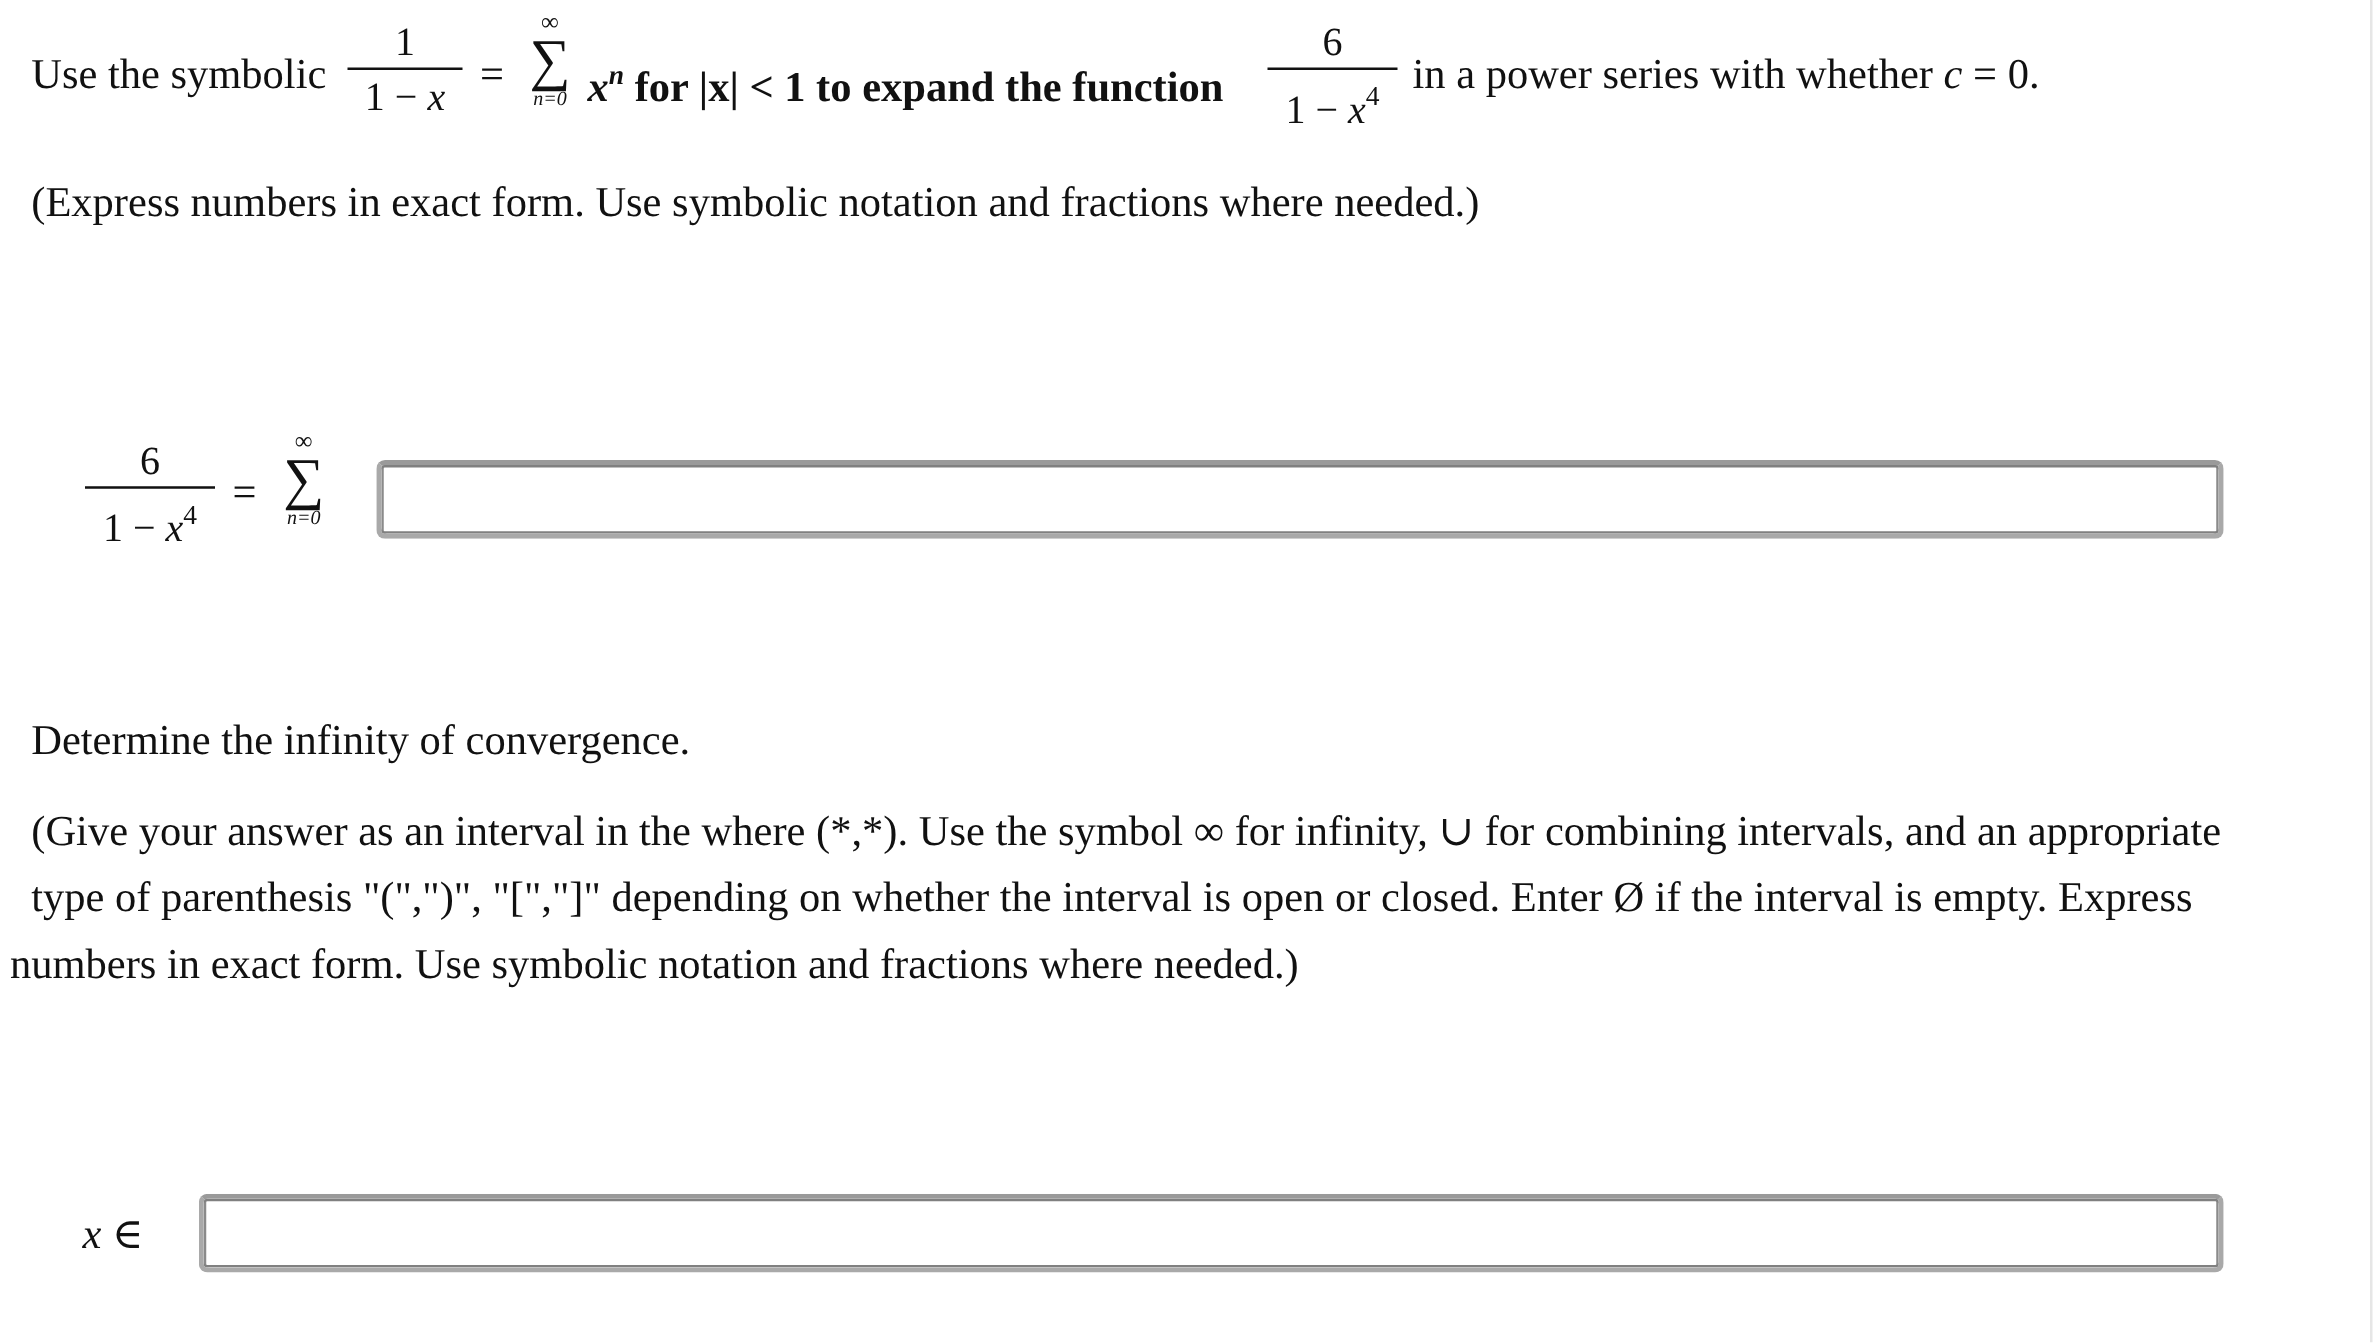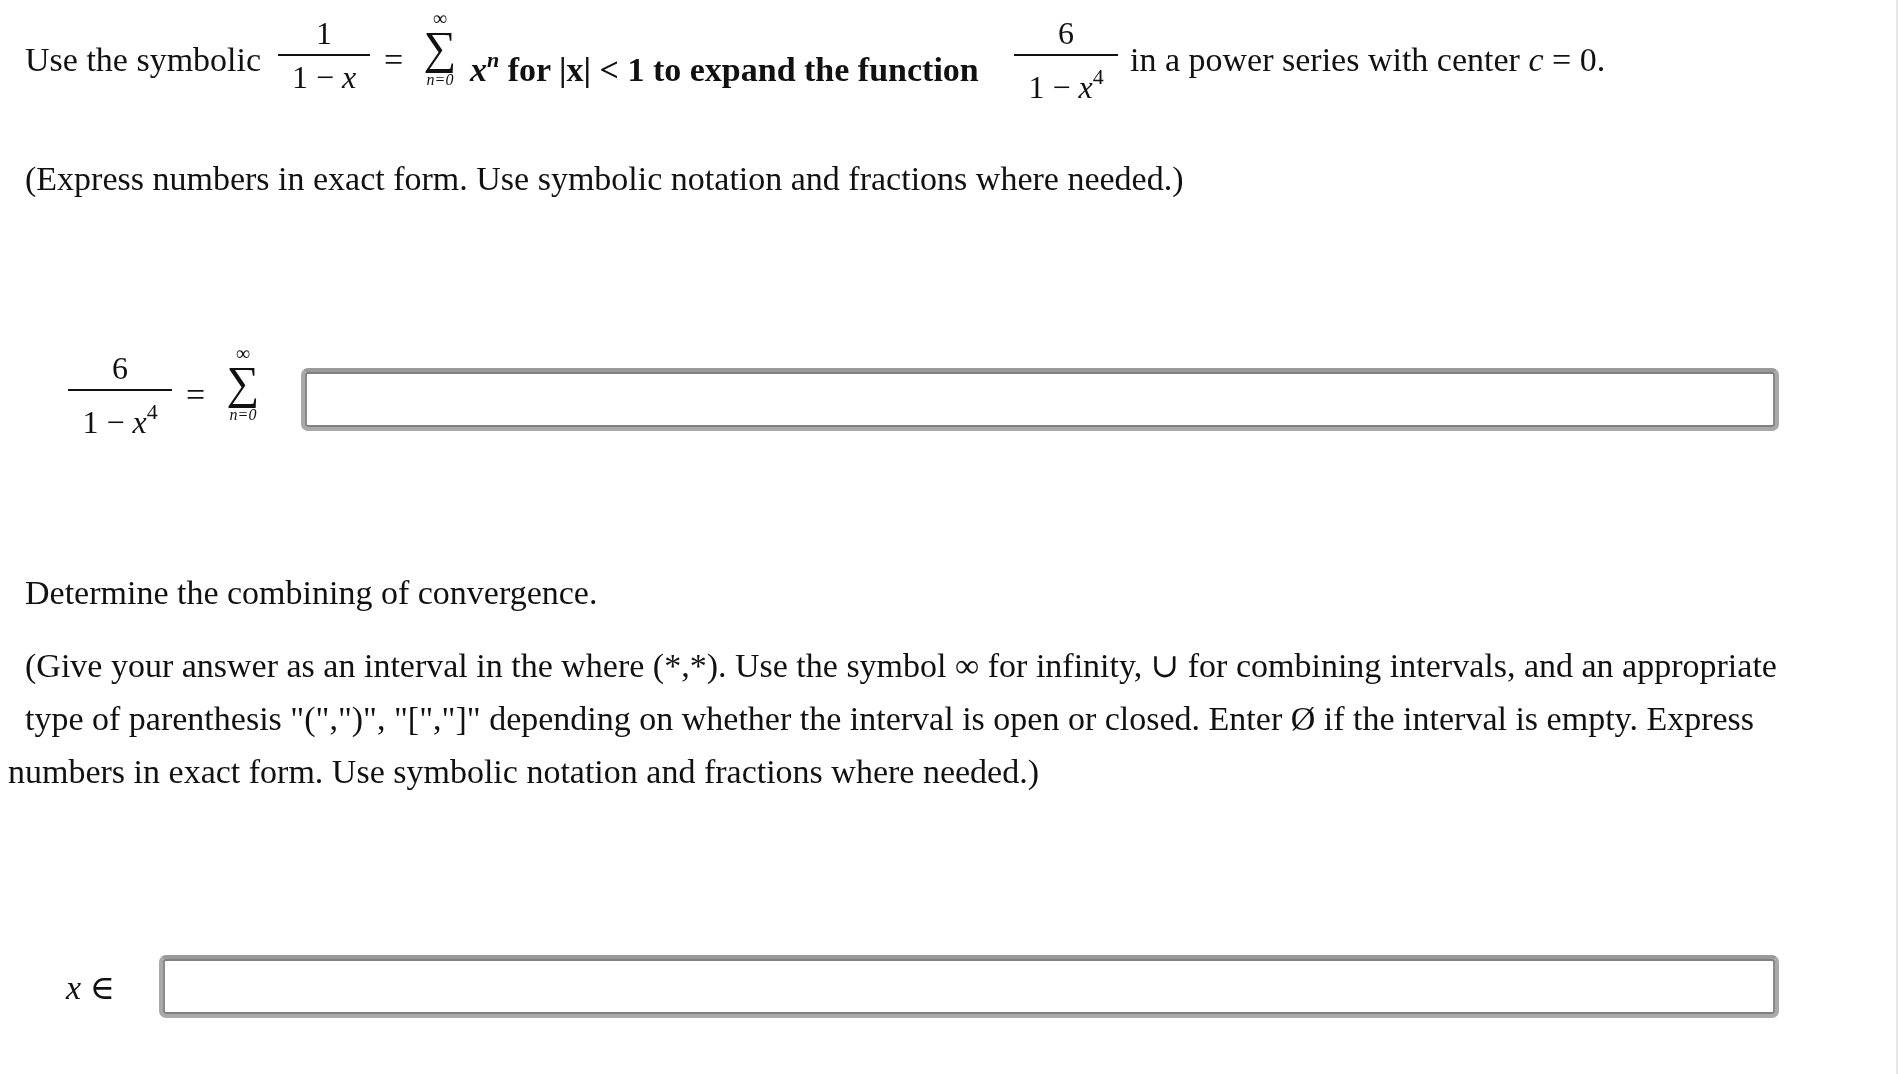--- a/index.html
+++ b/index.html
@@ -45,42 +45,42 @@
   <span class="it">x</span><span class="sup it">n</span><span> for |x| &lt; 1 to expand the function</span>
 </div>
 
 <div class="frac" style="left:1014px; top:15px; width:104px;">
   <span class="num">6</span>
   <span class="bar"></span>
   <span class="den"><span>1 − </span><span class="it">x</span><span class="sup">4</span></span>
 </div>
 
 <div class="abs txt" style="left:1130px; top:40px;">
-  <span>in a power series with center</span> <span class="it">c</span><span> = 0.</span>
+  <span>in a power series with whether</span> <span class="it">c</span><span> = 0.</span>
 </div>
 
-<div class="abs txt" style="left:25px; top:143px;margin-top:16px;">(Express numbers in exact form. Use symbolic notation and fractions where needed.)</div>
+<div class="abs txt" style="left:25px; top:143px;">(Express numbers in exact form. Use symbolic notation and fractions where needed.)</div>
 
 <div class="frac" style="left:68px; top:350px; width:104px;">
   <span class="num">6</span>
   <span class="bar"></span>
   <span class="den"><span>1 − </span><span class="it">x</span><span class="sup">4</span></span>
 </div>
 
 <div class="abs txt" style="left:186px; top:375px;">=</div>
 
 <div class="sigma" style="left:220px; top:343px;">
   <span class="top">∞</span>
   <span class="sym">∑</span>
   <span class="bot">n=0</span>
 </div>
 
 <input class="input-box" type="text" style="left: 301px; top: 368px; width: 1478px; height: 63px;" value="">
 
-<div class="abs txt" style="left:25px; top:573px;">Determine the combining of convergence.</div>
+<div class="abs txt" style="left:25px; top:573px;">Determine the infinity of convergence.</div>
 <div class="abs txt" style="left:25px; top:646px;">(Give your answer as an interval in the where (*,*). Use the symbol ∞ for infinity, ∪ for combining intervals, and an appropriate</div>
 <div class="abs txt" style="left:25px; top:699px;">type of parenthesis "(",")", "[","]" depending on whether the interval is open or closed. Enter Ø if the interval is empty. Express</div>
 <div class="abs txt" style="left:8px; top:752px;">numbers in exact form. Use symbolic notation and fractions where needed.)</div>
 
 <div class="abs txt" style="left:66px; top:968px;">
   <span class="it">x</span><span> ∈</span>
 </div>
 
 <input class="input-box" type="text" style="left: 159px; top: 955px; width: 1620px; height: 63px;" value="">
 

